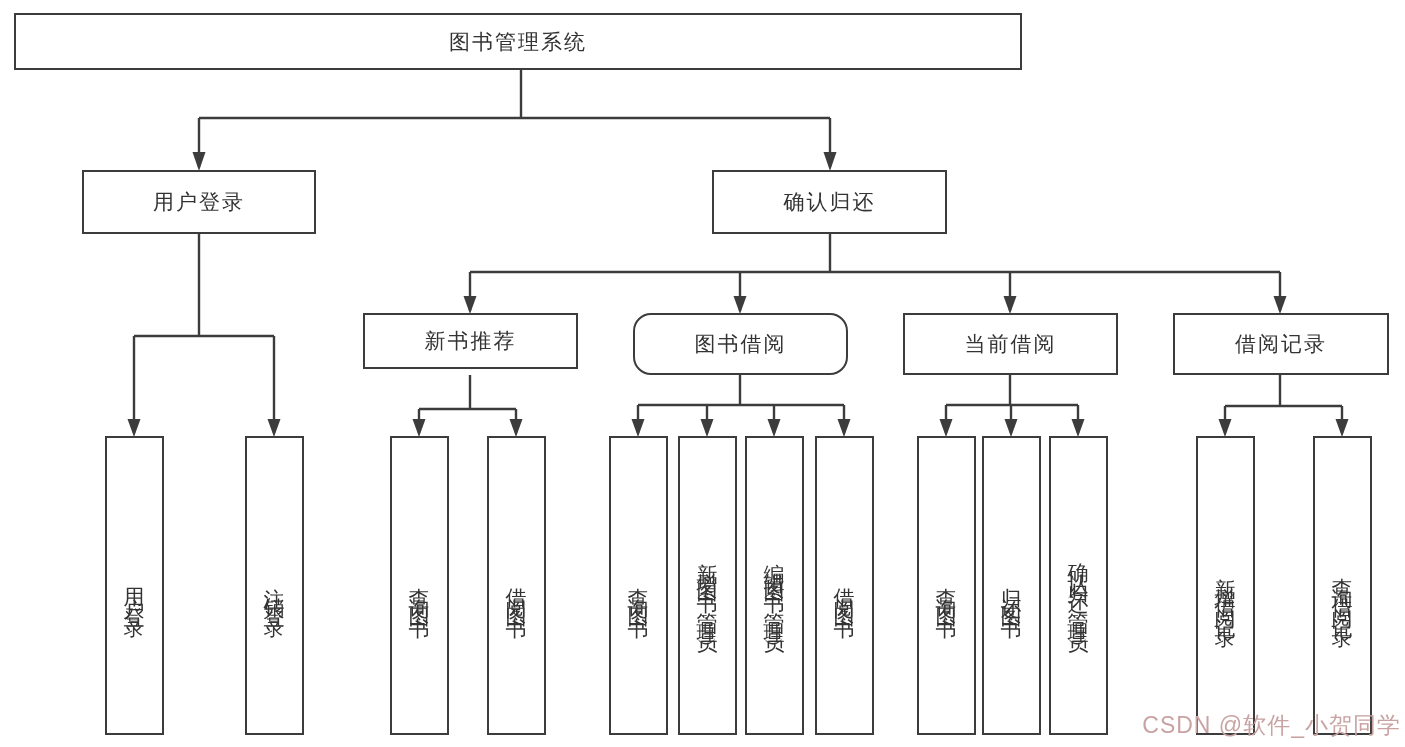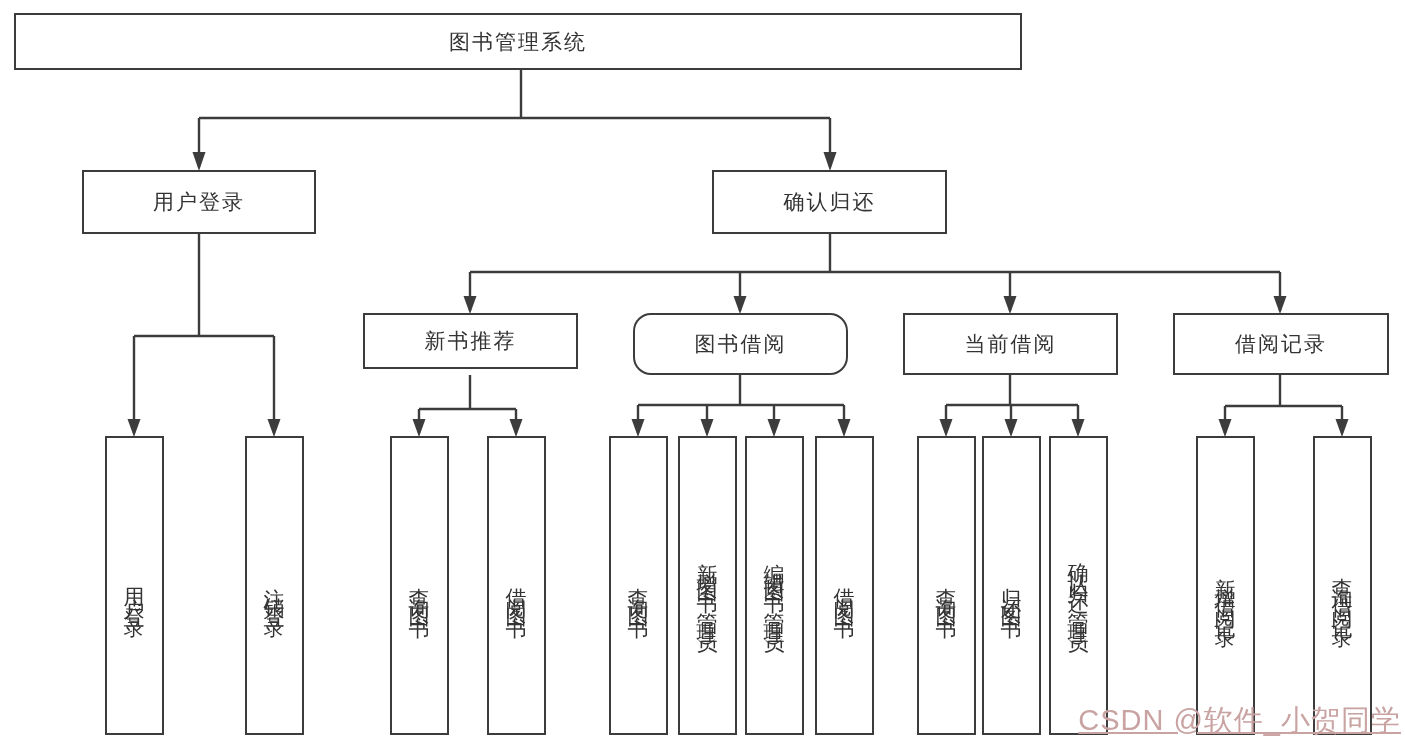--- a/index.html
+++ b/index.html
@@ -28,25 +28,24 @@
     writing-mode:vertical-rl;
     text-orientation:mixed;
     letter-spacing:10px;
     margin-top:10px; 
     line-height:1.1;
     white-space:nowrap;
   }
   .watermark{
     position:absolute;
     right:4px;bottom:6px;
-    font-size:29px;
+    font-size:23px;
     letter-spacing:1px;
     color:var(--watermark,#c9a2a2);
     white-space:nowrap;
-    text-decoration:underline;
   }
 </style>
 </head>
 <body>
 
 <div id="stage">
 
   <svg class="connectors" viewBox="0 0 1405 747">
 
     <path d="M521 70 V118 M199 118 H830 M199 118 V167 M830 118 V167"></path>

